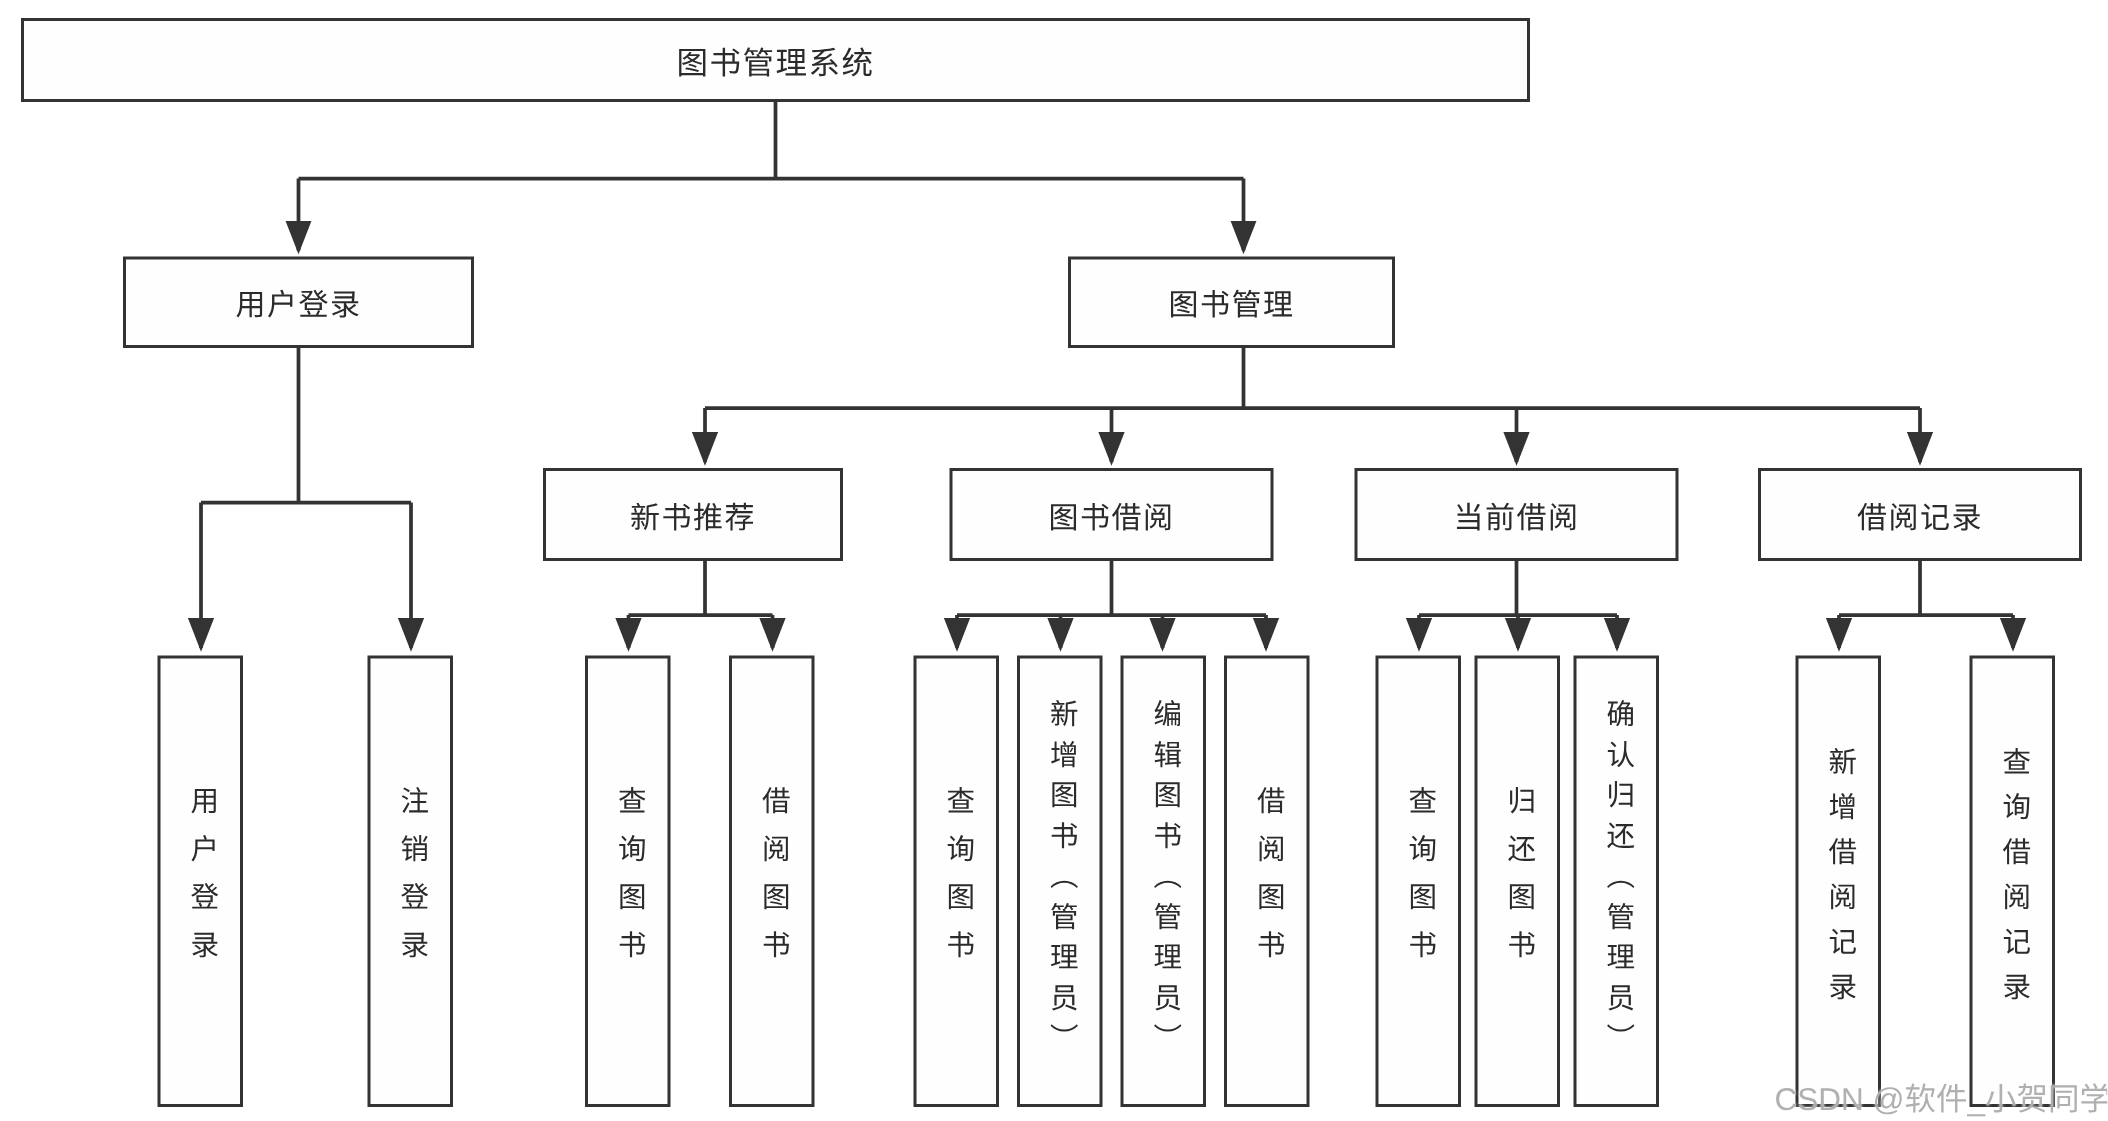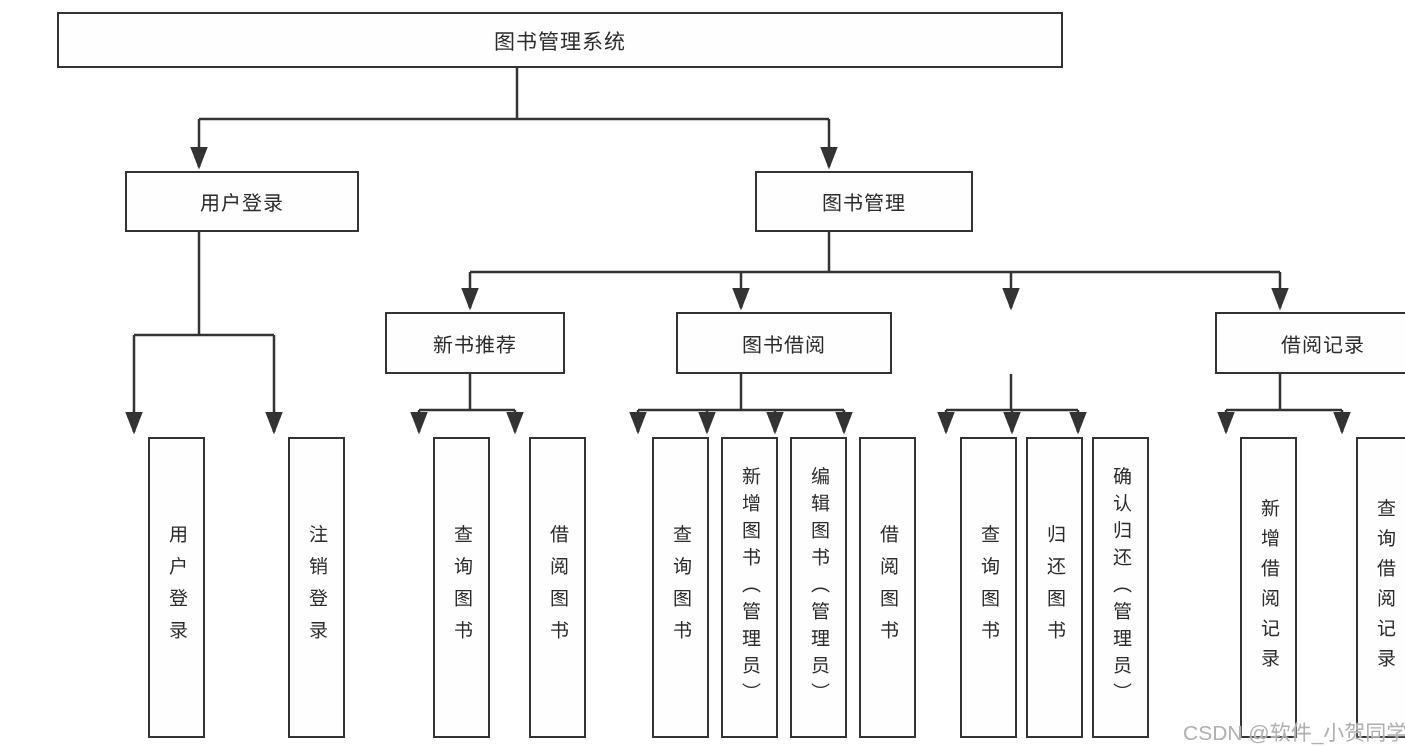--- a/index.html
+++ b/index.html
@@ -24,21 +24,20 @@
   .box {
     position: absolute;
     box-sizing: border-box;
     border: 2.5px solid #333333;
     background: #fefefe;
     display: flex;
     align-items: center;
     justify-content: center;
     z-index: 2;
     color: #2b2b2b;
-    margin-left: 43px;
   }
   .box .hlabel {
     font-size: 20px;
     letter-spacing: 1px;
     white-space: nowrap;
     color: #2b2b2b;
   }
   .box.root .hlabel {
     font-size: 21px;
   }
@@ -128,25 +127,28 @@
     <span class="hlabel">图书管理系统</span>
   </div>
 
   <div class="box" style="left:82px; top:171px; width:234px; height:61px;">
     <span class="hlabel">用户登录</span>
   </div>
   <div class="box" style="left:712px; top:171px; width:218px; height:61px;">
     <span class="hlabel">图书管理</span>
   </div>
 
-  <div class="box" style="left:342px; top:312px; width:180px; height:62px;">
+  <div class="box" style="left:362px; top:312px; width:200px; height:62px;">
     <span class="hlabel">新书推荐</span>
   </div>
   <div class="box" style="left:633px; top:312px; width:216px; height:62px;font-family:Liberation Serif, serif;">
     <span class="hlabel">图书借阅</span>
+  </div>
+  <div class="box" style="left:903px; top:312px; width:216px; height:62px;">
+    <span class="hlabel">当前借阅</span>
   </div>
   <div class="box" style="left:1172px; top:312px; width:216px; height:62px;">
     <span class="hlabel">借阅记录</span>
   </div>
 
   <div class="box leaf" style="left:105px;">
     <span class="vlabel">用户登录</span>
   </div>
   <div class="box leaf" style="left:245px;">
     <span class="vlabel">注销登录</span>

